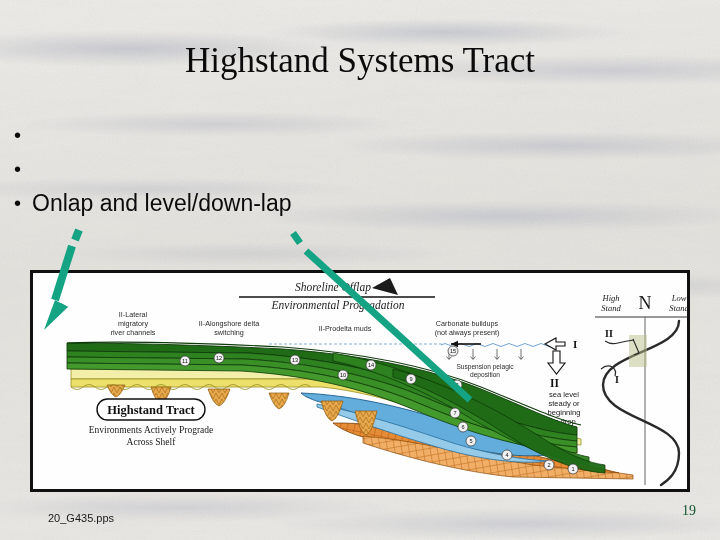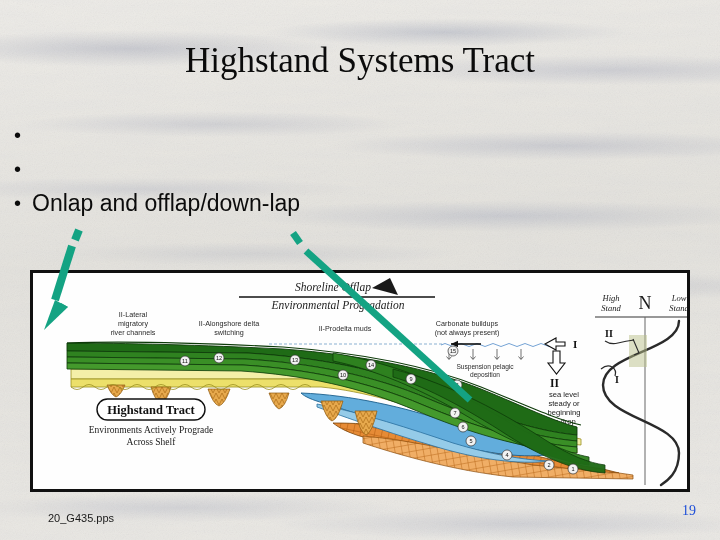--- a/index.html
+++ b/index.html
@@ -111,21 +111,21 @@
     left: 48px;
     top: 512px;
     font-size: 11px;
     color: #1a1a1a;
   }
   #footer-page {
     position: absolute;
     right: 24px;
     top: 503px;
     font-size: 14px;
-    color: #1d4ed8;
+    color: #14532d;
     font-family: "Liberation Serif", serif;
   }
 </style>
 </head>
 <body>
 
 <div id="slide">
   <svg id="noise" width="720" height="540" viewBox="0 0 720 540" xmlns="http://www.w3.org/2000/svg">
     <defs>
       <filter id="grain">
@@ -149,21 +149,21 @@
 
 <div id="bullets">
   <div class="bullet">
     <span class="dot">•</span>
   </div>
   <div class="bullet">
     <span class="dot">•</span>
   </div>
   <div class="bullet">
     <span class="dot">•</span>
-    <span>Onlap and offlap/down-lap</span>
+    <span>Onlap and level/down-lap</span>
   </div>
 </div>
 
 <div id="figure">
   <svg id="figsvg" width="654" height="216" viewBox="0 0 654 216" xmlns="http://www.w3.org/2000/svg">
     <defs>
 
       <pattern id="pat-carb" width="6" height="6" patternUnits="userSpaceOnUse">
         <rect width="6" height="6" fill="#e7a94d"></rect>
         <path d="M0 6 L3 0 L6 6" stroke="#a96a14" stroke-width="0.7" fill="none"></path>

